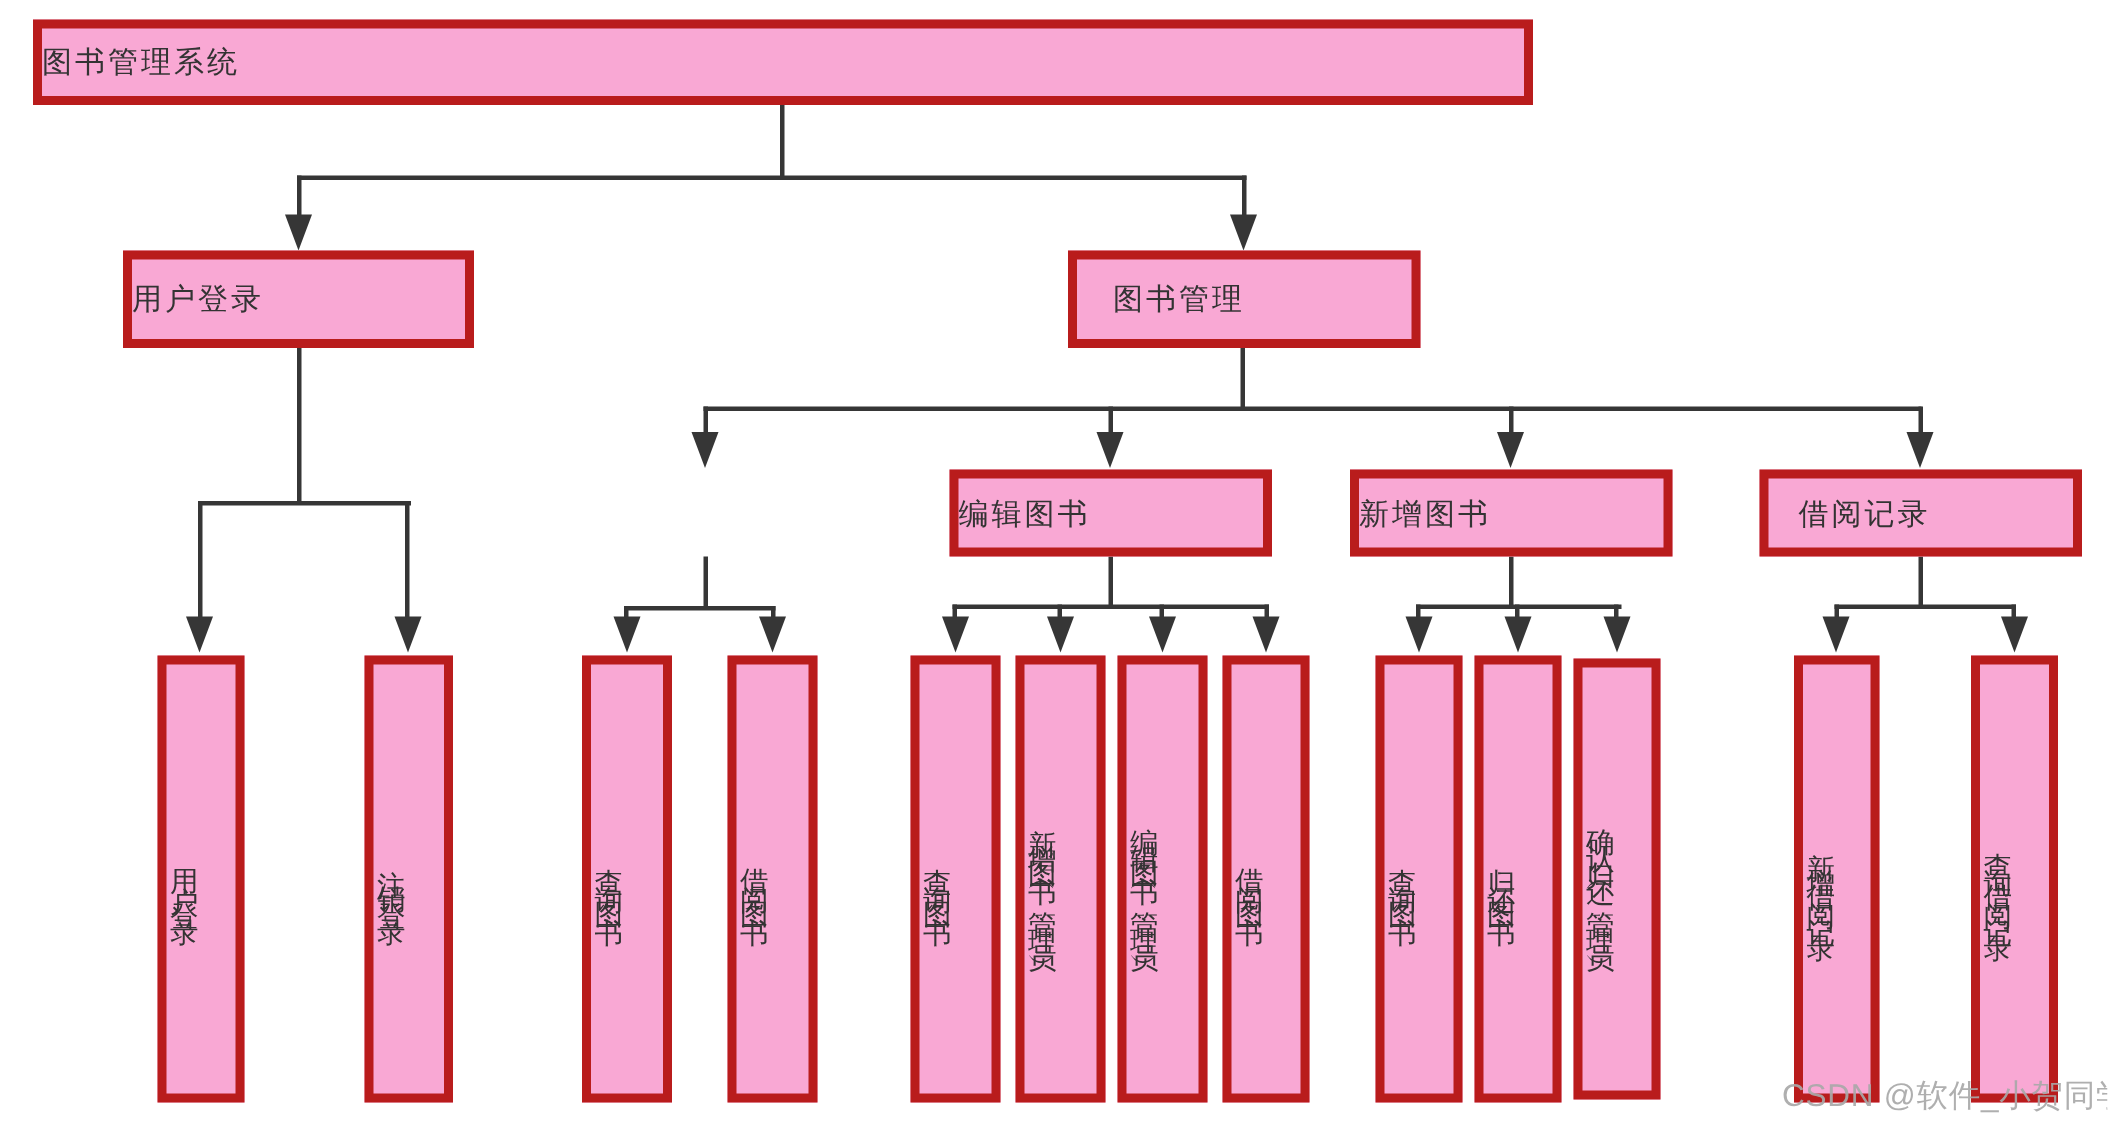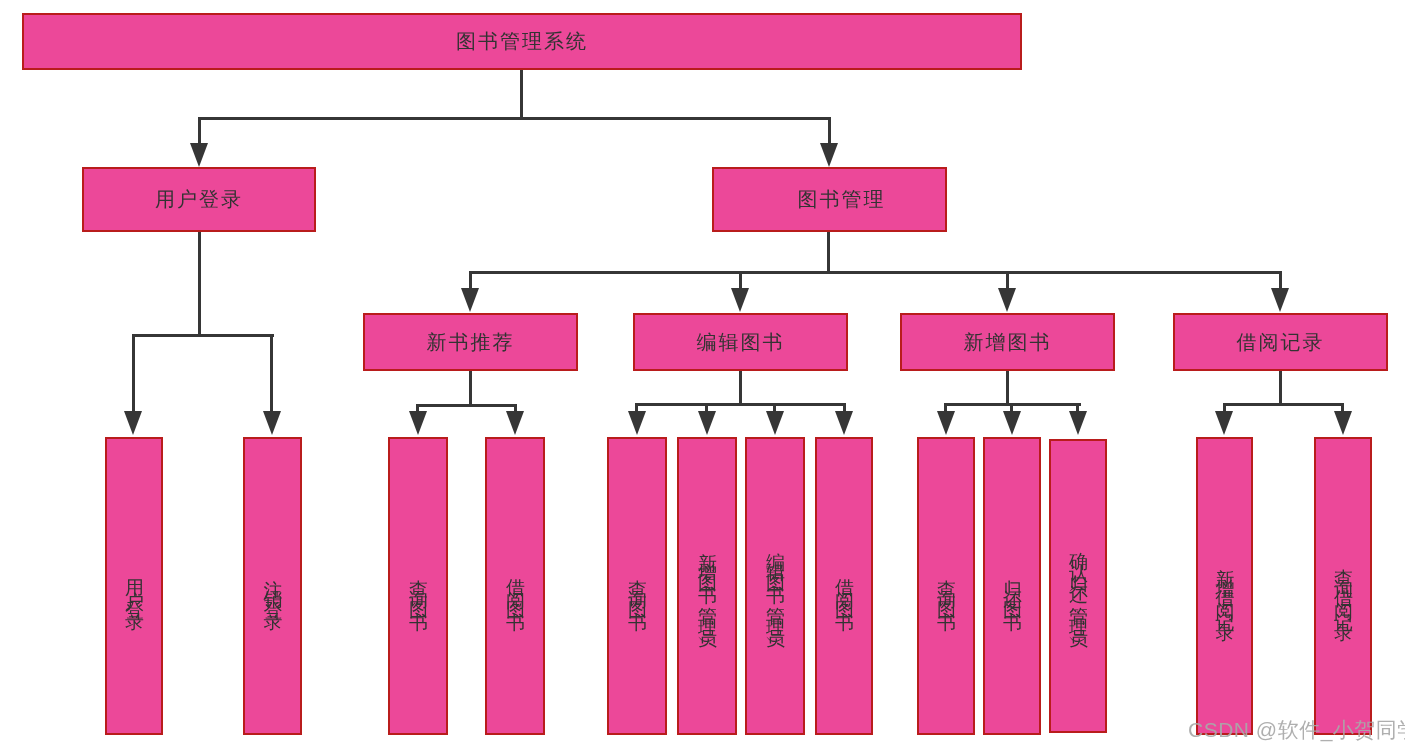--- a/index.html
+++ b/index.html
@@ -1,22 +1,22 @@
 <!DOCTYPE html>
 <html><head>
 <meta charset="utf-8">
 <style>
   html,body{margin:0;padding:0;background:#ffffff;}
   .stage{
     position:relative;width:1405px;height:747px;background:#ffffff;
     font-family:"Liberation Sans",sans-serif;color:#333333;overflow:hidden;
   }
   .node{
-    position:absolute;box-sizing:border-box;border:2px solid #b91c1c;background:#ec4899;
-    display:flex;align-items:center;justify-content:center;
+    position:absolute;box-sizing:border-box;border:6px solid #b91c1c;background:#f9a8d4;
+    display:flex;align-items:center;
   }
   .h-node{font-size:20px;letter-spacing:2px;}
   .v-node .vtext{
     writing-mode:vertical-rl;text-orientation:mixed;
     font-size:19px;letter-spacing:11px;line-height:1.1;white-space:nowrap;
   }
   .line{position:absolute;background:#363636;}
   .arrow{
     position:absolute;width:0;height:0;
     border-left:9px solid transparent;border-right:9px solid transparent;
@@ -109,30 +109,27 @@
     <span>图书管理系统</span>
   </div>
 
   <div class="node h-node" style="left:82px;top:167px;width:234px;height:65px;">
     <span>用户登录</span>
   </div>
   <div class="node h-node" style="left:712px;top:167px;width:235px;height:65px;padding-left:24px;">
     <span>图书管理</span>
   </div>
 
-  <div class="node h-node" style="left:363px;top:313px;width:215px;height:58px;">
-    <span>新书推荐</span>
-  </div>
   <div class="node h-node" style="left:633px;top:313px;width:215px;height:58px;">
     <span>编辑图书</span>
   </div>
   <div class="node h-node" style="left:900px;top:313px;width:215px;height:58px;">
     <span>新增图书</span>
   </div>
-  <div class="node h-node" style="left:1173px;top:313px;width:215px;height:58px;">
+  <div class="node h-node" style="left:1173px;top:313px;width:215px;height:58px;padding-left:20px;">
     <span>借阅记录</span>
   </div>
 
   <div class="node v-node" style="left:105px;top:437px;width:58px;height:298px;">
     <span class="vtext">用户登录</span>
   </div>
   <div class="node v-node" style="left:243px;top:437px;width:59px;height:298px;">
     <span class="vtext">注销登录</span>
   </div>
 

